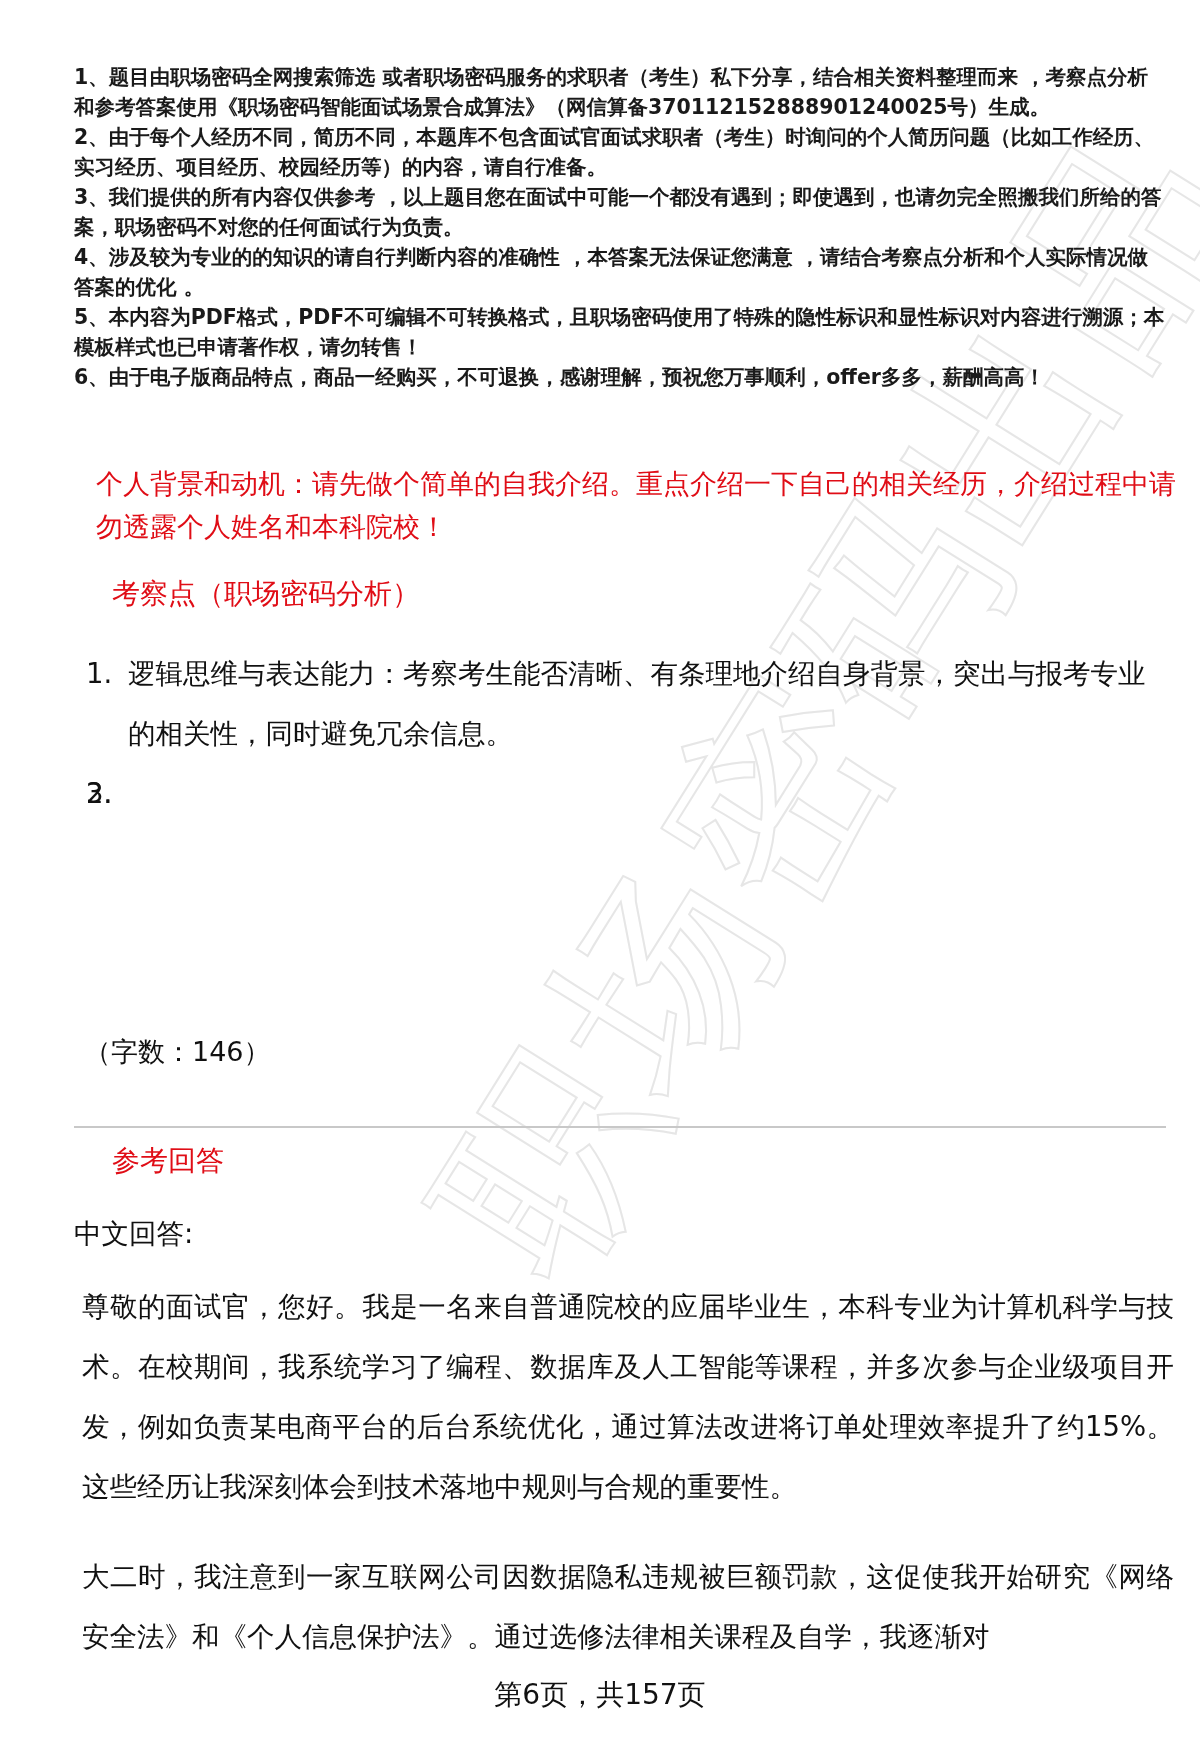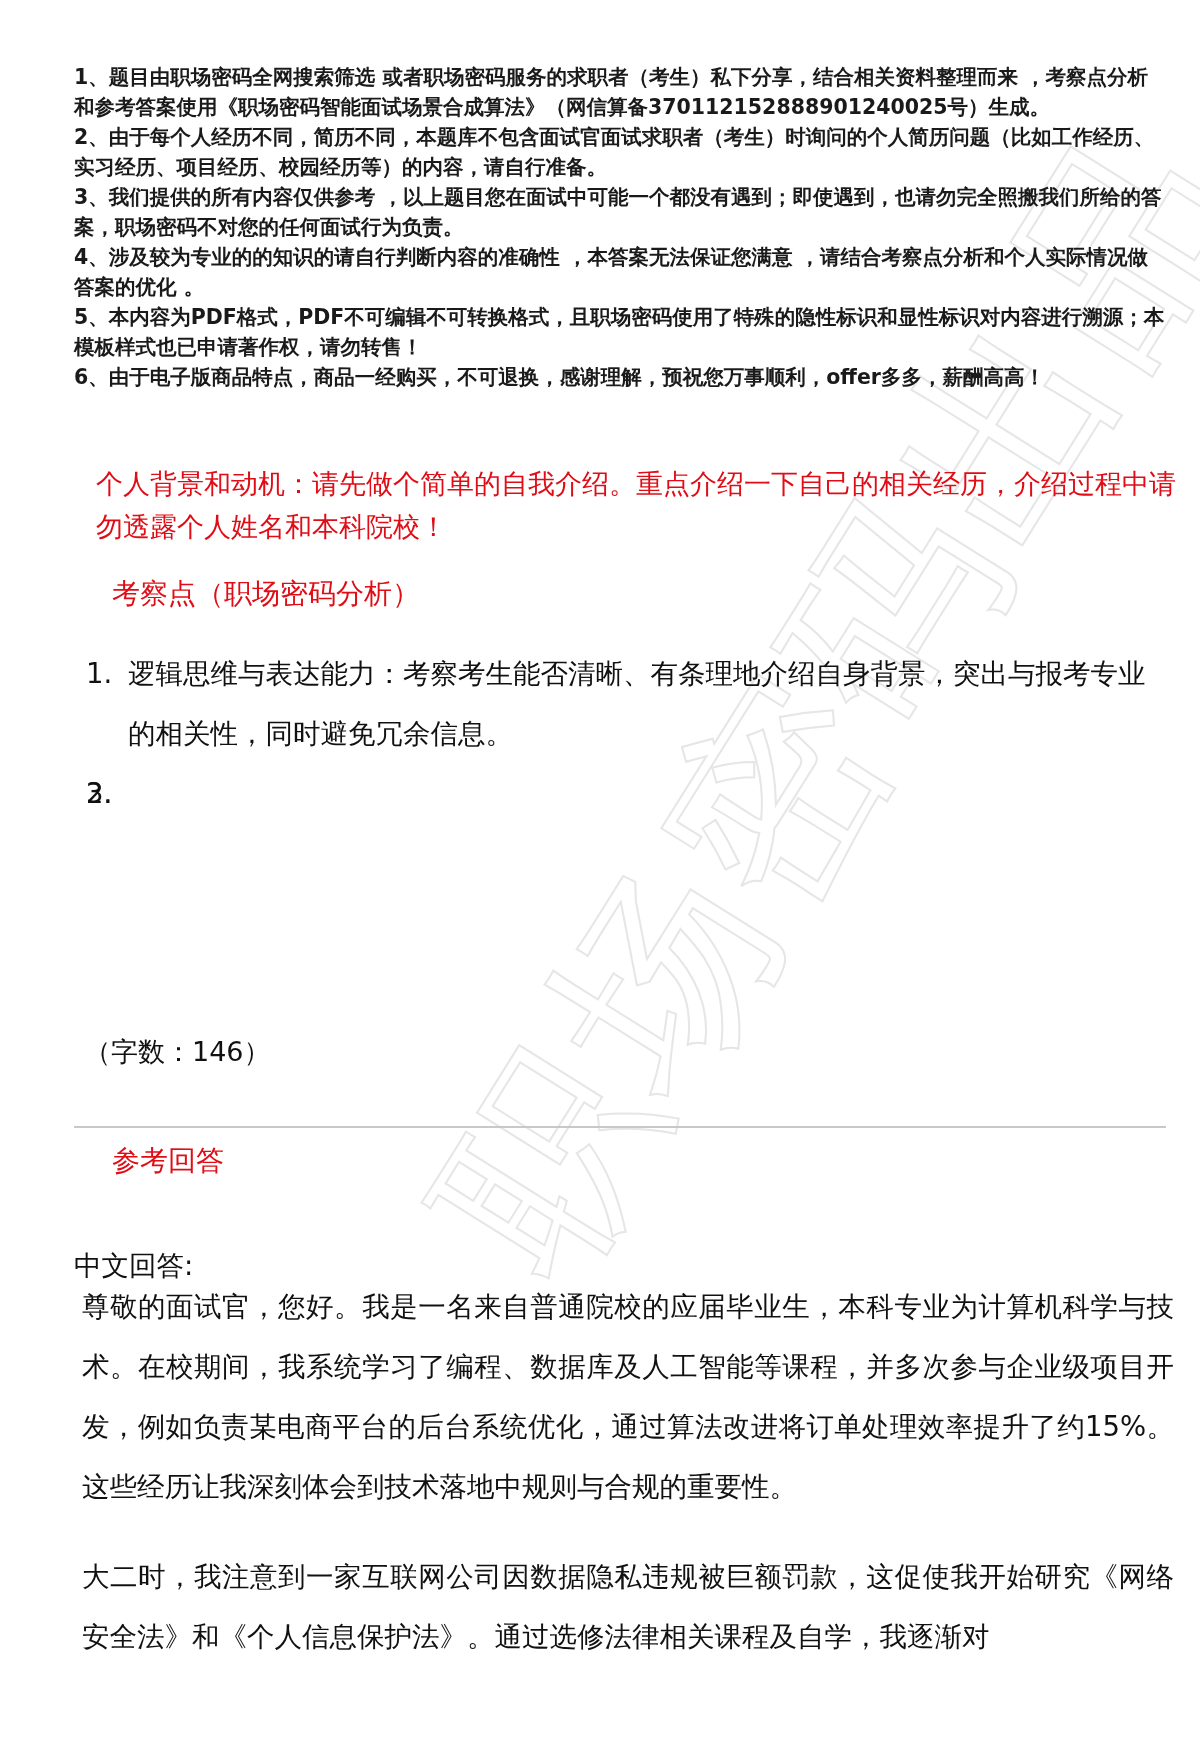--- a/index.html
+++ b/index.html
@@ -113,21 +113,20 @@
     width: 1092px;
     height: 0;
     border-top: 2px solid #c8c8c8;
   }
   .answer-label {
     position: absolute;
     left: 0;
     top: 1213px;
     font-size: 27.5px;
     line-height: 40px;
-    margin-top: 32px;
   }
   .answer-para {
     position: absolute;
     left: 0;
     width: 1092px;
     font-size: 27.5px;
     line-height: 60px;
     margin: 8px;
     text-align: justify;
   }
@@ -186,14 +185,15 @@
 
     <div class="section-title red-heading ref-title">参考回答</div>
 
     <div class="answer-label">中文回答:</div>
 
     <p class="answer-para answer-p1">尊敬的面试官，您好。我是一名来自普通院校的应届毕业生，本科专业为计算机科学与技术。在校期间，我系统学习了编程、数据库及人工智能等课程，并多次参与企业级项目开发，例如负责某电商平台的后台系统优化，通过算法改进将订单处理效率提升了约15%。这些经历让我深刻体会到技术落地中规则与合规的重要性。</p>
     <p class="answer-para answer-p2">大二时，我注意到一家互联网公司因数据隐私违规被巨额罚款，这促使我开始研究《网络安全法》和《个人信息保护法》。通过选修法律相关课程及自学，我逐渐对</p>
 
   </div>
 
+  <div class="footer">第6页，共157页</div>
 
 </div>
 
 </body></html>

